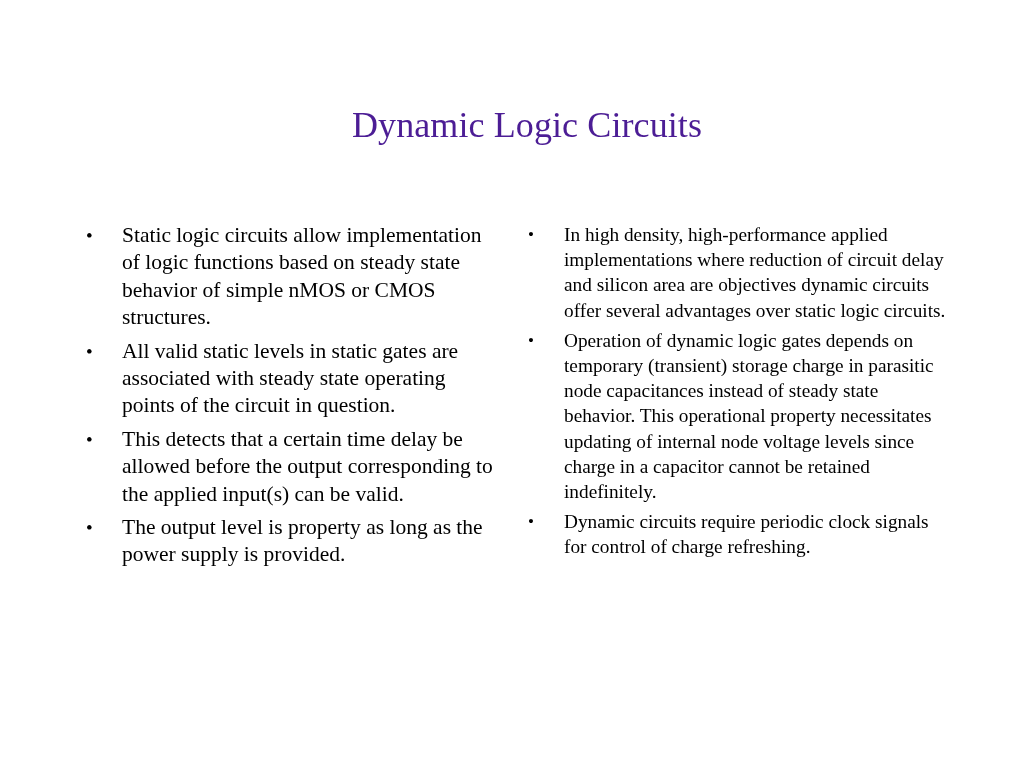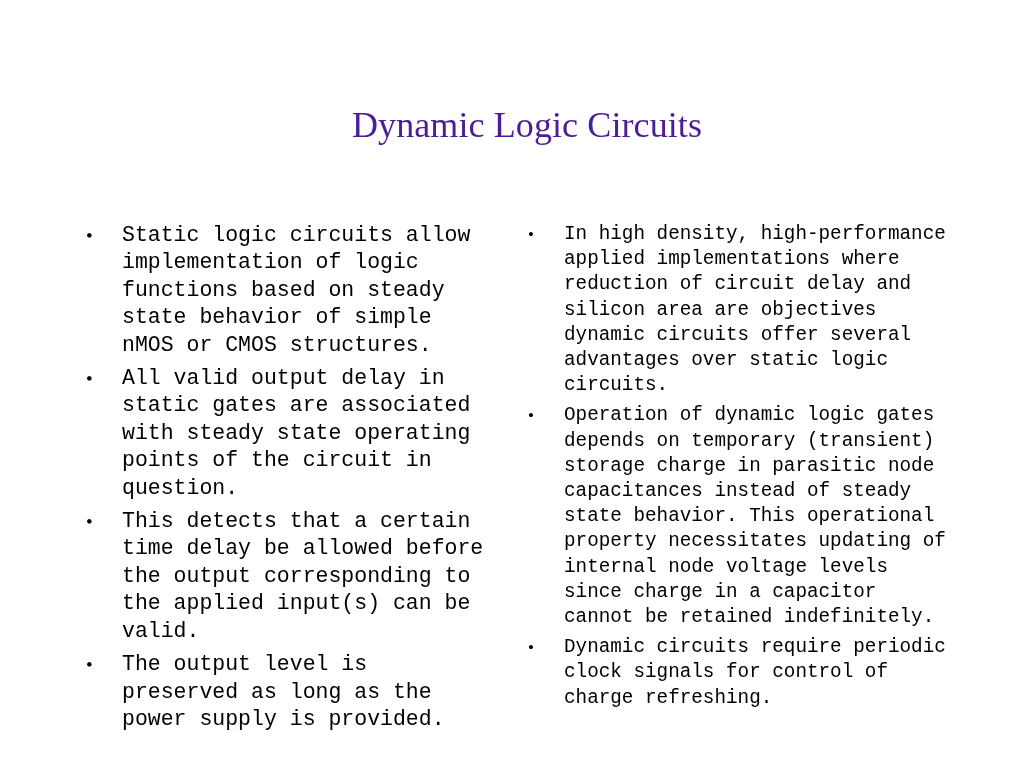--- a/index.html
+++ b/index.html
@@ -76,21 +76,20 @@
 
   li.bullet-item .bullet-marker {
     position: absolute;
     left: 0;
     top: 0;
     display: block;
   }
 
   li.bullet-item .bullet-text {
     display: block;
-    font-family: Liberation Mono, monospace;
   }
 
   
   .column-left li.bullet-item {
     font-size: 21.5px;
     line-height: 27.4px;
     padding-left: 38px;
     margin-bottom: 6px;
   }
   .column-left li.bullet-item .bullet-marker {
@@ -122,29 +121,29 @@
   <div class="body-columns">
 
     <div class="column column-left">
       <ul class="bullet-list">
         <li class="bullet-item">
           <span class="bullet-marker">•</span>
           <span class="bullet-text">Static logic circuits allow implementation of logic functions based on steady state behavior of simple nMOS or CMOS structures.</span>
         </li>
         <li class="bullet-item">
           <span class="bullet-marker">•</span>
-          <span class="bullet-text">All valid output delay in static gates are associated with steady state operating points of the circuit in question.</span>
+          <span class="bullet-text">All valid static levels in static gates are associated with steady state operating points of the circuit in question.</span>
         </li>
         <li class="bullet-item">
           <span class="bullet-marker">•</span>
           <span class="bullet-text">This detects that a certain time delay be allowed before the output corresponding to the applied input(s) can be valid.</span>
         </li>
         <li class="bullet-item">
           <span class="bullet-marker">•</span>
-          <span class="bullet-text">The output level is preserved as long as the power supply is provided.</span>
+          <span class="bullet-text">The output level is property as long as the power supply is provided.</span>
         </li>
       </ul>
     </div>
 
     <div class="column column-right">
       <ul class="bullet-list">
         <li class="bullet-item">
           <span class="bullet-marker">•</span>
           <span class="bullet-text">In high density, high-performance applied implementations where reduction of circuit delay and silicon area are objectives dynamic circuits offer several advantages over static logic circuits.</span>
         </li>

